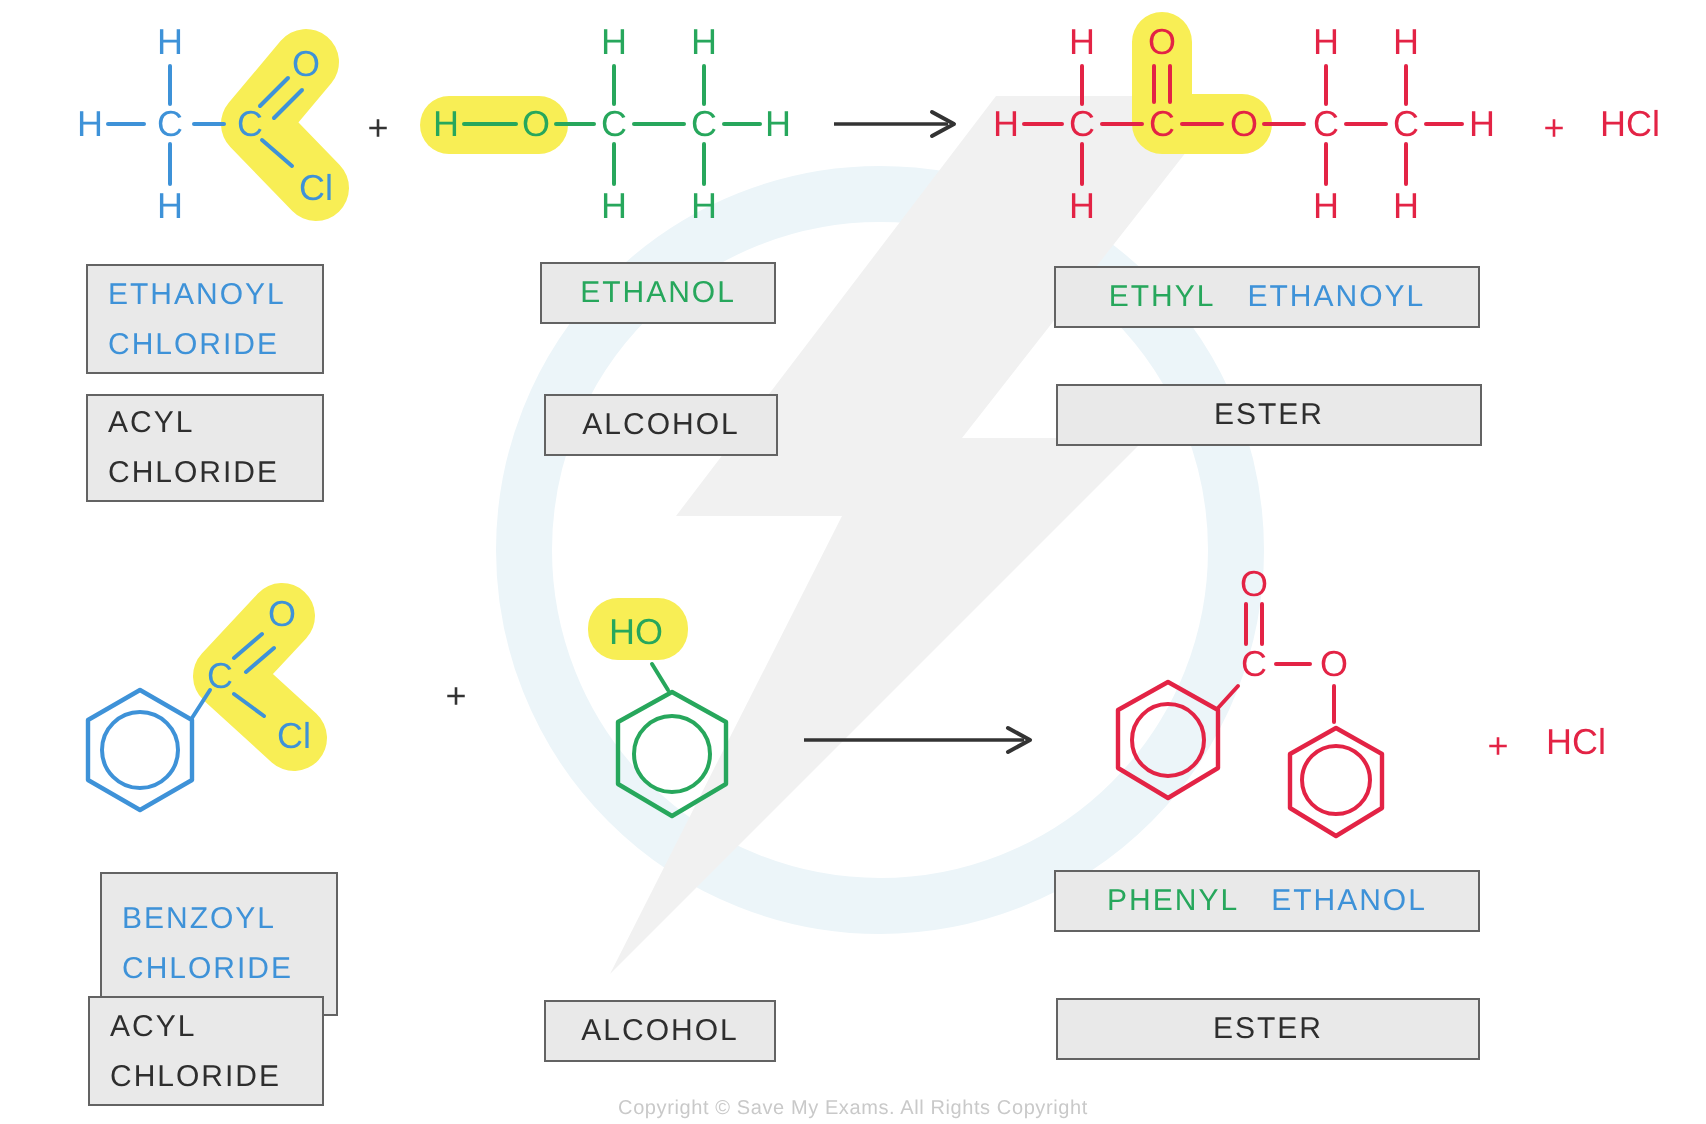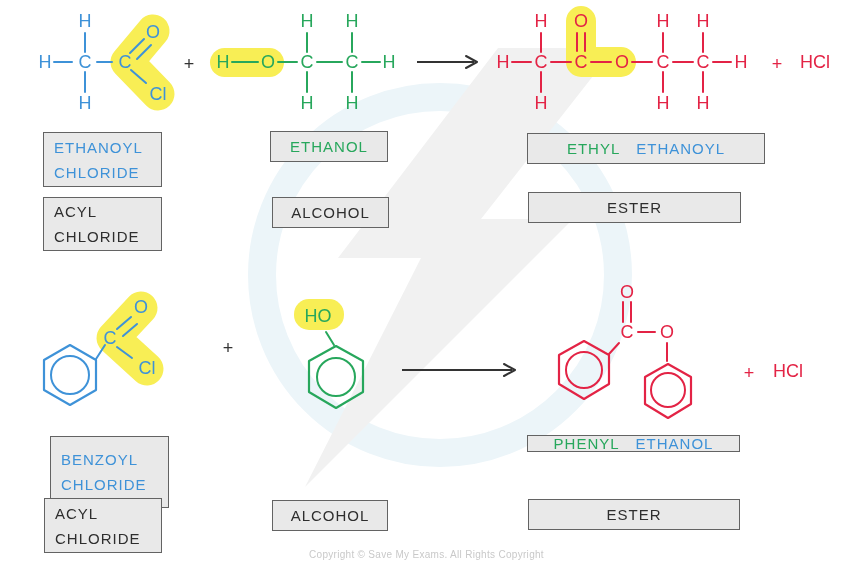--- a/index.html
+++ b/index.html
@@ -198,40 +198,40 @@
   <div class="box" style="left:43px;top:197px;width:119px;height:54px">
     <div class="line">ACYL</div>
     <div class="line">CHLORIDE</div>
   </div>
   <div class="box single" style="left:270px;top:131px;width:118px;height:31px">
     <span class="t-green">ETHANOL</span>
   </div>
   <div class="box single" style="left:272px;top:197px;width:117px;height:31px">
     <span>ALCOHOL</span>
   </div>
-  <div class="box single" style="left:527px;top:133px;width:238px;height:31px">
+  <div class="box single" style="left:527px;top:133px;width:213px;height:31px">
     <span class="t-green">ETHYL</span>
     <span class="t-blue">ETHANOYL</span>
   </div>
   <div class="box single" style="left:528px;top:192px;width:213px;height:31px">
     <span>ESTER</span>
   </div>
 
   <div class="box" style="left:50px;top:436px;width:119px;height:72px">
     <div class="line t-blue">BENZOYL</div>
     <div class="line t-blue">CHLORIDE</div>
   </div>
   <div class="box" style="left:44px;top:498px;width:118px;height:55px">
     <div class="line">ACYL</div>
     <div class="line">CHLORIDE</div>
   </div>
   <div class="box single" style="left:272px;top:500px;width:116px;height:31px">
     <span>ALCOHOL</span>
   </div>
-  <div class="box single" style="left:527px;top:435px;width:213px;height:17px">
+  <div class="box single" style="left:527px;top:435px;width:213px;height:31px">
     <span class="t-green">PHENYL</span>
     <span class="t-blue">ETHANOL</span>
   </div>
   <div class="box single" style="left:528px;top:499px;width:212px;height:31px">
     <span>ESTER</span>
   </div>
 
   <div class="copyright">Copyright © Save My Exams. All Rights Copyright</div>
 </div>
 

